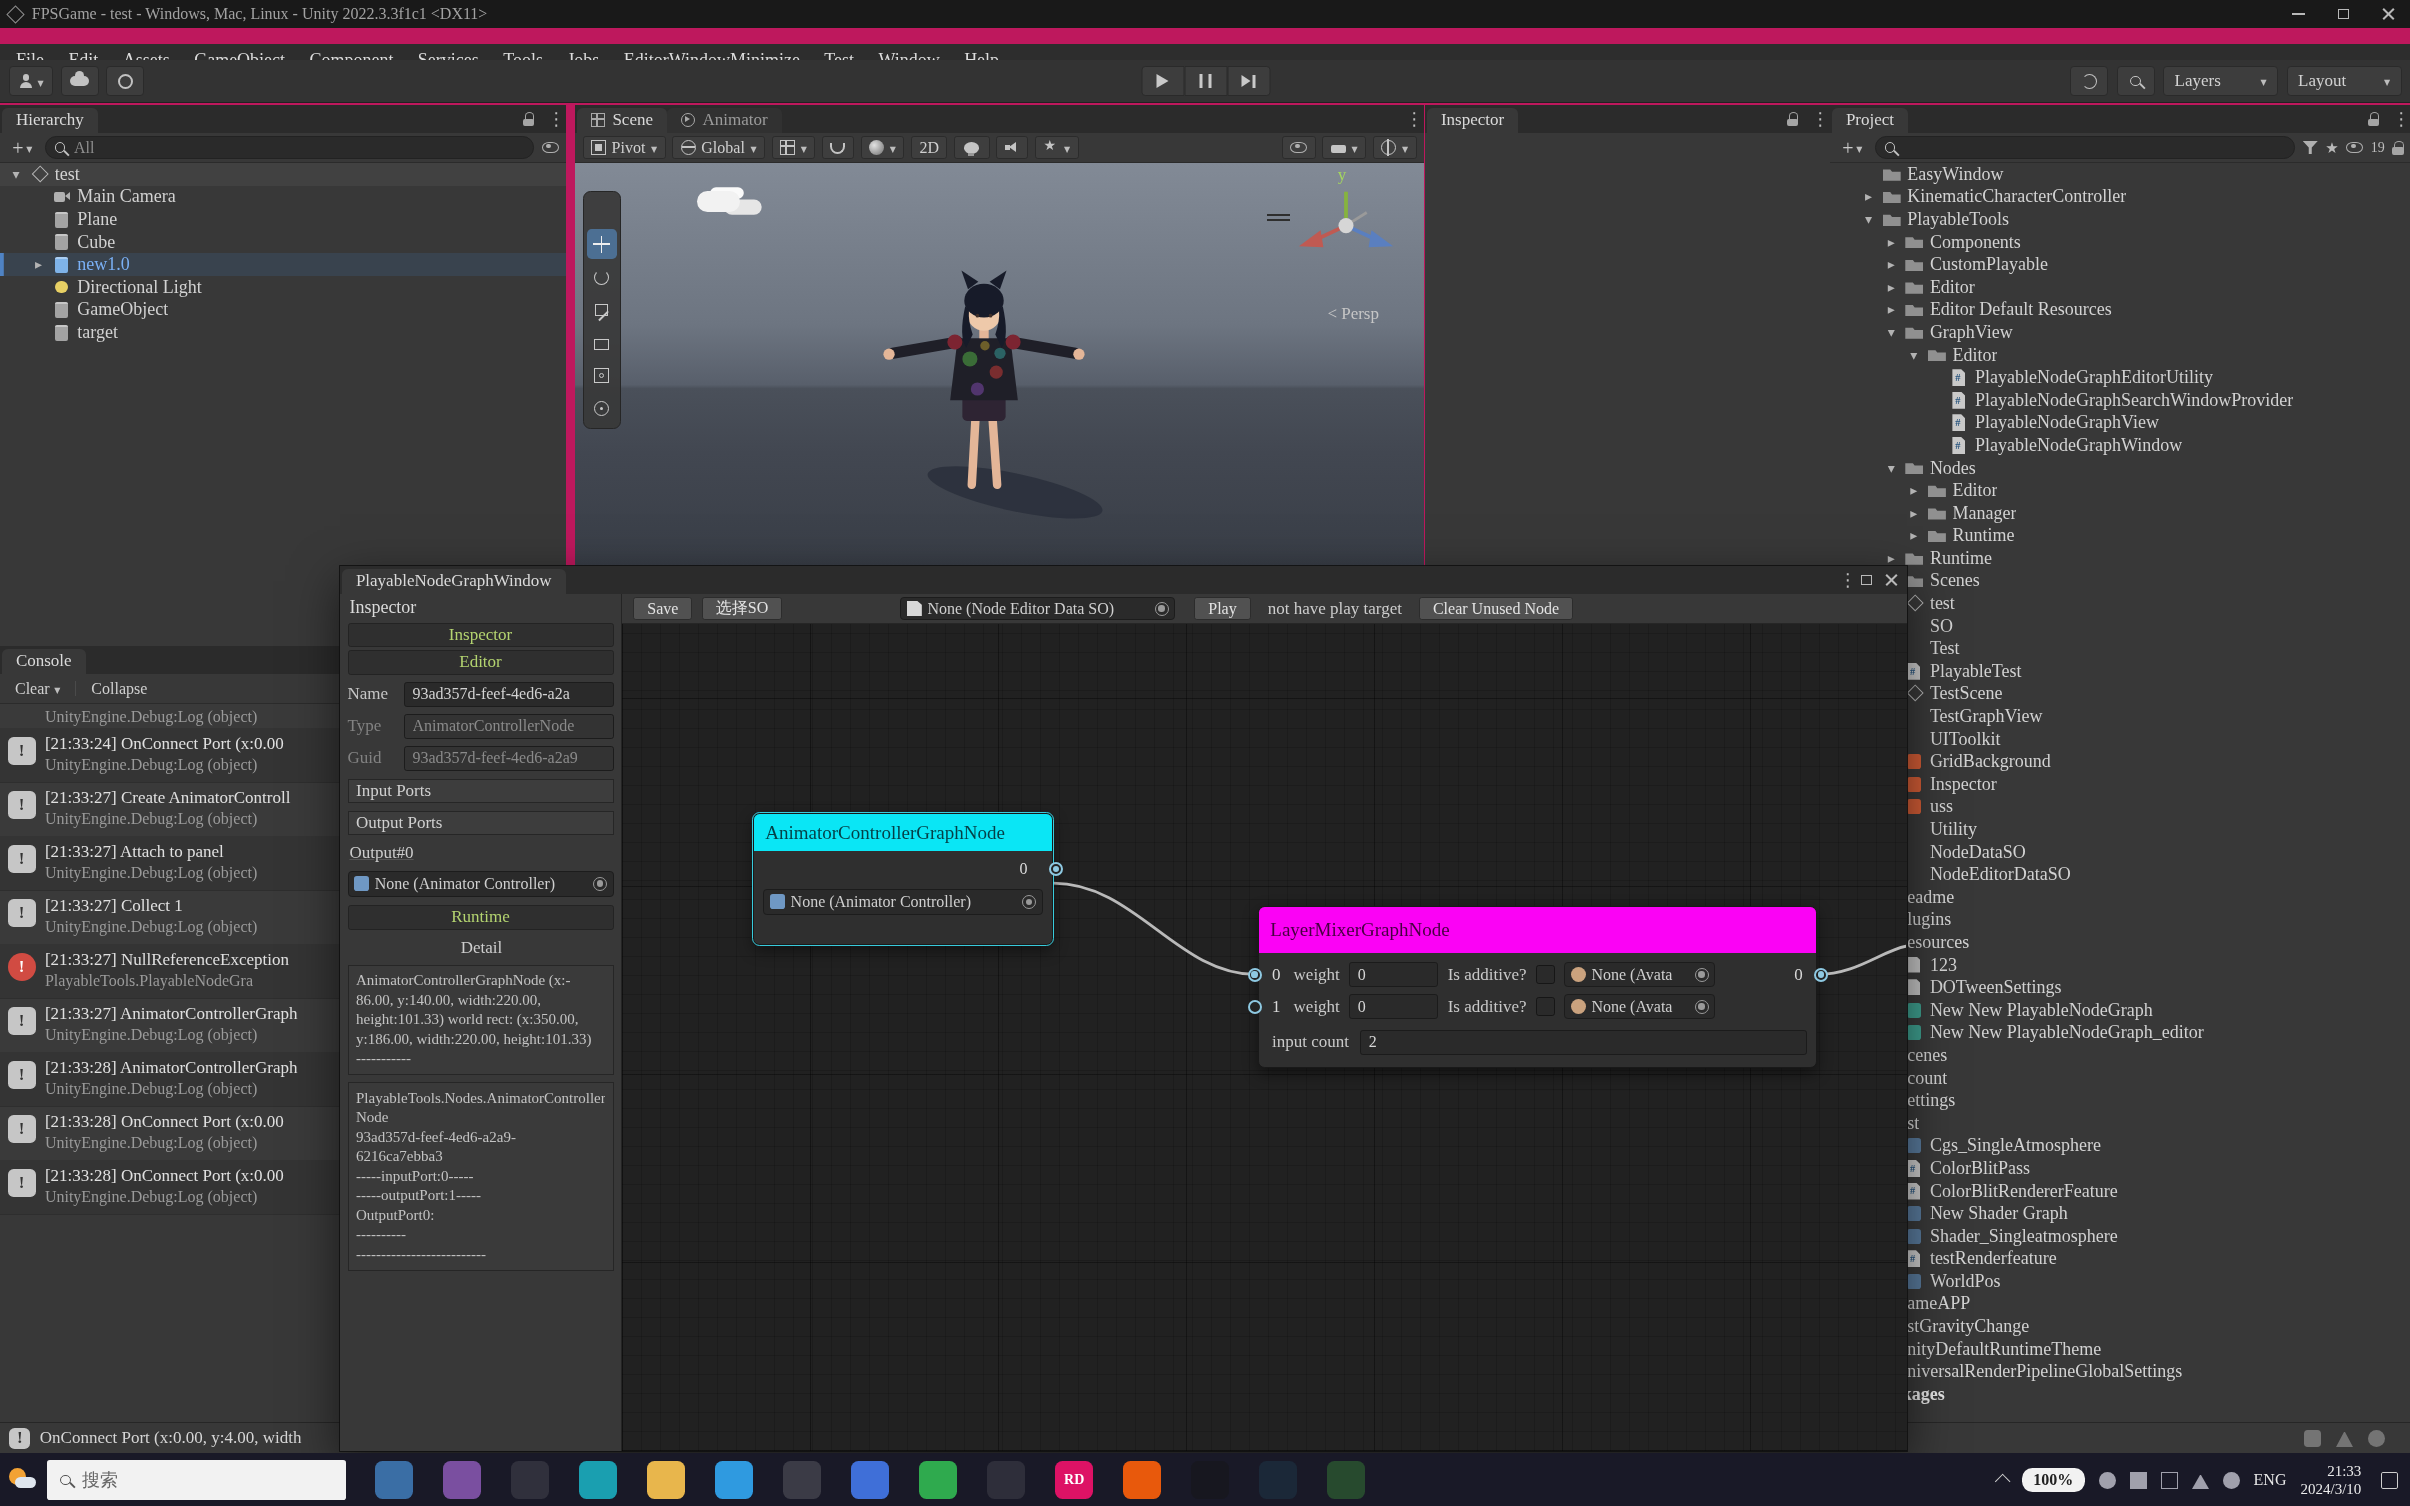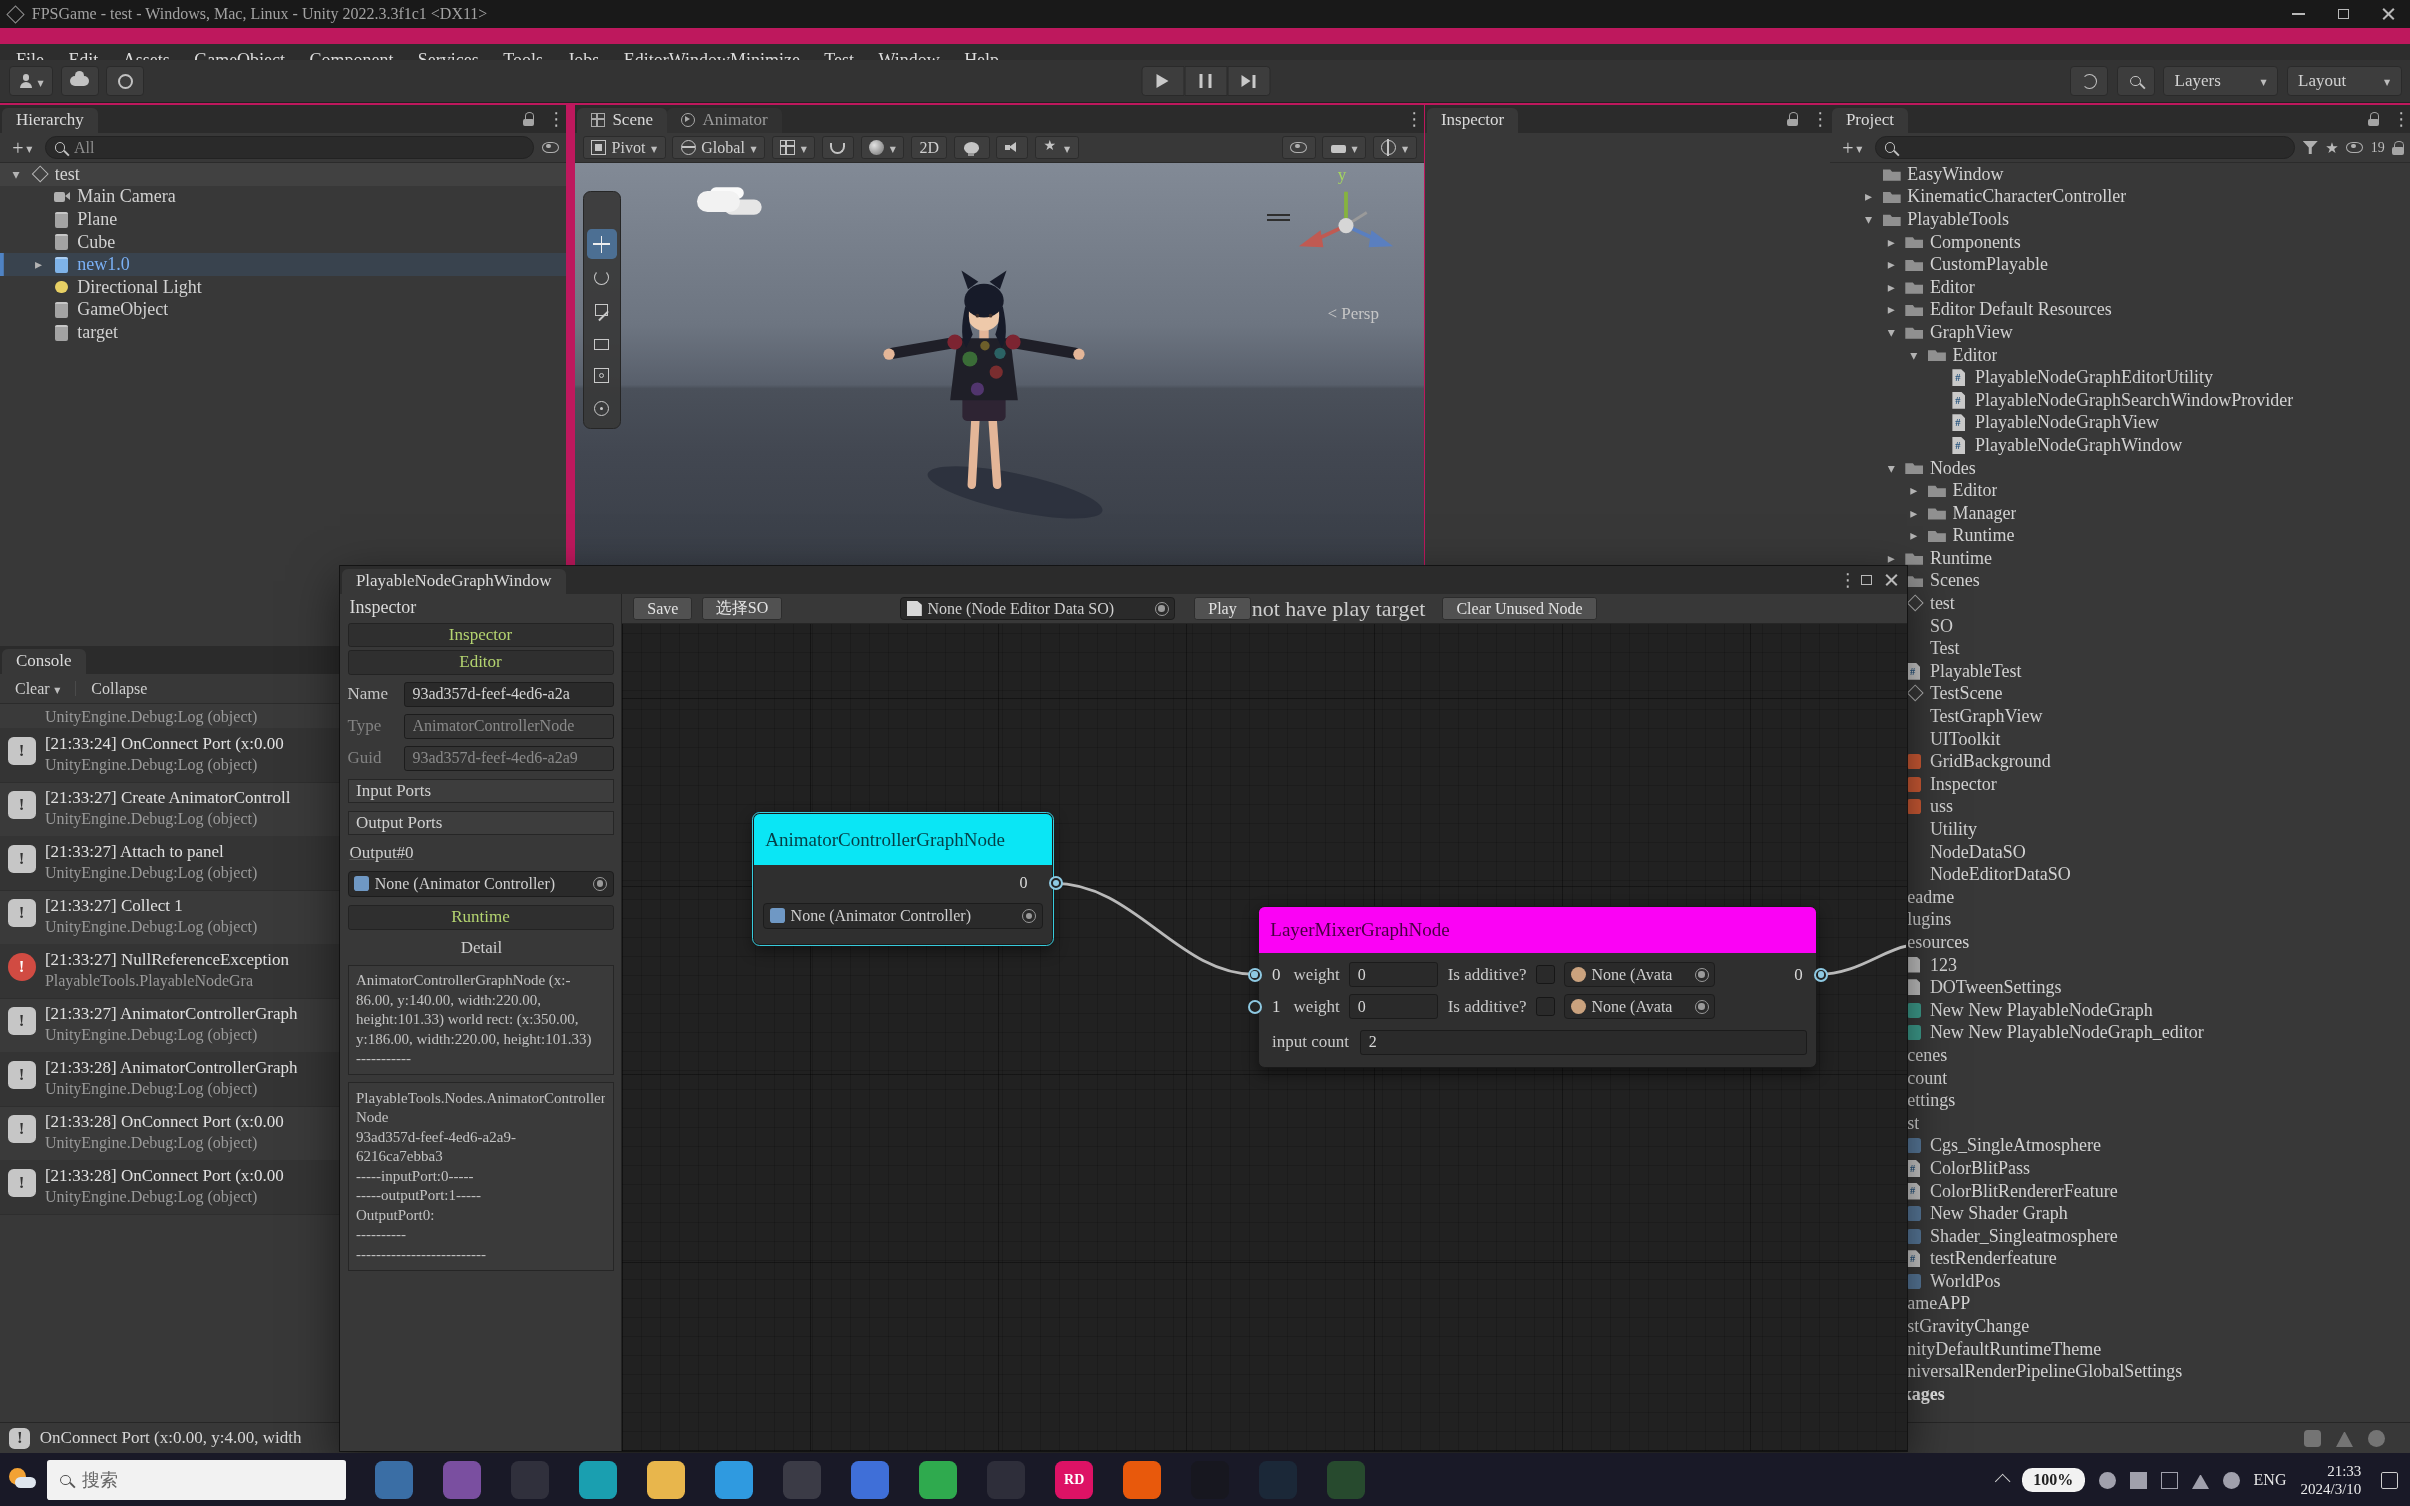--- a/index.html
+++ b/index.html
@@ -200,35 +200,35 @@
 .objfield{height:26px;background:#2a2a2a;border:0.9px solid #1c1c1c;border-radius:3.8px;display:flex;align-items:center;gap:5.6px;padding:0 5.6px;overflow:hidden}
 .of-text{font-size:16px;color:#cfcfcf;white-space:nowrap;overflow:hidden;flex:1;min-width:0}
 .of-pick{width:14px;height:14px;flex:0 0 14px;border:1.9px solid #9a9a9a;border-radius:50%;position:relative}
 .of-pick::after{content:"";position:absolute;inset:2.8px;border-radius:50%;background:#9a9a9a}
 .of-icon{width:15px;height:15px;flex:0 0 15px;border-radius:2.8px}
 .of-icon.ctrl{background:#6f98c4}
 .of-icon.page{background:#d8d8d8;border-radius:0;clip-path:polygon(0 0,70% 0,100% 25%,100% 100%,0 100%)}
 .of-icon.avatar-icon{background:#caa27e;border-radius:50%}
 #gtoolbar{position:absolute;left:282px;top:28px;right:0;height:30px;background:#383838;border-bottom:0.9px solid #262626;display:flex;align-items:center;padding:0 11.3px}
 .gbtn{height:23.5px;background:#515151;border:0.9px solid #2c2c2c;border-radius:2.8px;color:#e3e3e3;font-size:16px;display:flex;align-items:center;padding:0 13px;white-space:nowrap}
-.gstatus{font-size:22px;color:#cdcdcd;margin-left:1px;white-space:nowrap}
+.gstatus{font-size:17px;color:#cdcdcd;margin-left:17px;white-space:nowrap}
 #gtoolbar .objfield{width:275px;height:23.5px;margin-left:118px}
 #gtoolbar .gbtn.play{margin-left:19px}
 #gtoolbar .gbtn.clearun{margin-left:17px}
 .gcanvas{position:absolute;left:282px;top:58px;right:0;bottom:0;overflow:hidden;background:
  repeating-linear-gradient(0deg,rgba(0,0,0,.38) 0 0.9px,transparent 0.9px 188px),
  repeating-linear-gradient(90deg,rgba(0,0,0,.38) 0 0.9px,transparent 0.9px 188px),
  repeating-linear-gradient(0deg,rgba(0,0,0,.16) 0 0.9px,transparent 0.9px 19px),
  repeating-linear-gradient(90deg,rgba(0,0,0,.16) 0 0.9px,transparent 0.9px 19px),
  #212121}
 .edges{position:absolute;left:0;top:0;pointer-events:none}
 .gnode{position:absolute;background:#2f2f2f;border:0.9px solid #191919;border-radius:6.6px;box-shadow:0 5.6px 15px rgba(0,0,0,.45)}
 .ntitle{display:flex;align-items:center;padding:0 11.3px;font-size:19px;border-radius:5.6px 5.6px 0 0;white-space:nowrap;overflow:hidden}
 #node-anim{left:131px;top:189px;width:300px;height:132px;outline:1.9px solid rgba(62,235,255,.85)}
-#node-anim .ntitle{height:51px;background:#0ae6f5;color:#053f46}
+#node-anim .ntitle{height:37px;background:#0ae6f5;color:#053f46}
 #node-mixer{left:636px;top:282px;width:559px;height:162px}
 #node-mixer .ntitle{height:46px;background:#fb02f5;color:#470041}
 .port{width:14px;height:14px;border:2.8px solid #8ec9e2;border-radius:50%;background:#232323;display:inline-block;position:relative}
 .port.connected::after{content:"";position:absolute;inset:1.9px;border-radius:50%;background:#8ec9e2}
 .anim-row1{height:36px;position:relative;display:flex;align-items:center;justify-content:flex-end;padding-right:24.5px;font-size:16px;color:#ddd}
 .anim-row1 .port{position:absolute;right:-11.3px;top:50%;transform:translateY(-50%)}
 .anim-row2{margin:1.9px 9.4px 0}
 .mbody{padding:5.6px 9.4px 7.5px 13px;display:flex;flex-direction:column;gap:4.7px}
 .mrow{height:32px;display:flex;align-items:center;gap:9.4px;position:relative}
 .mrow .port.in{position:absolute;left:-24.5px;top:50%;transform:translateY(-50%)}

